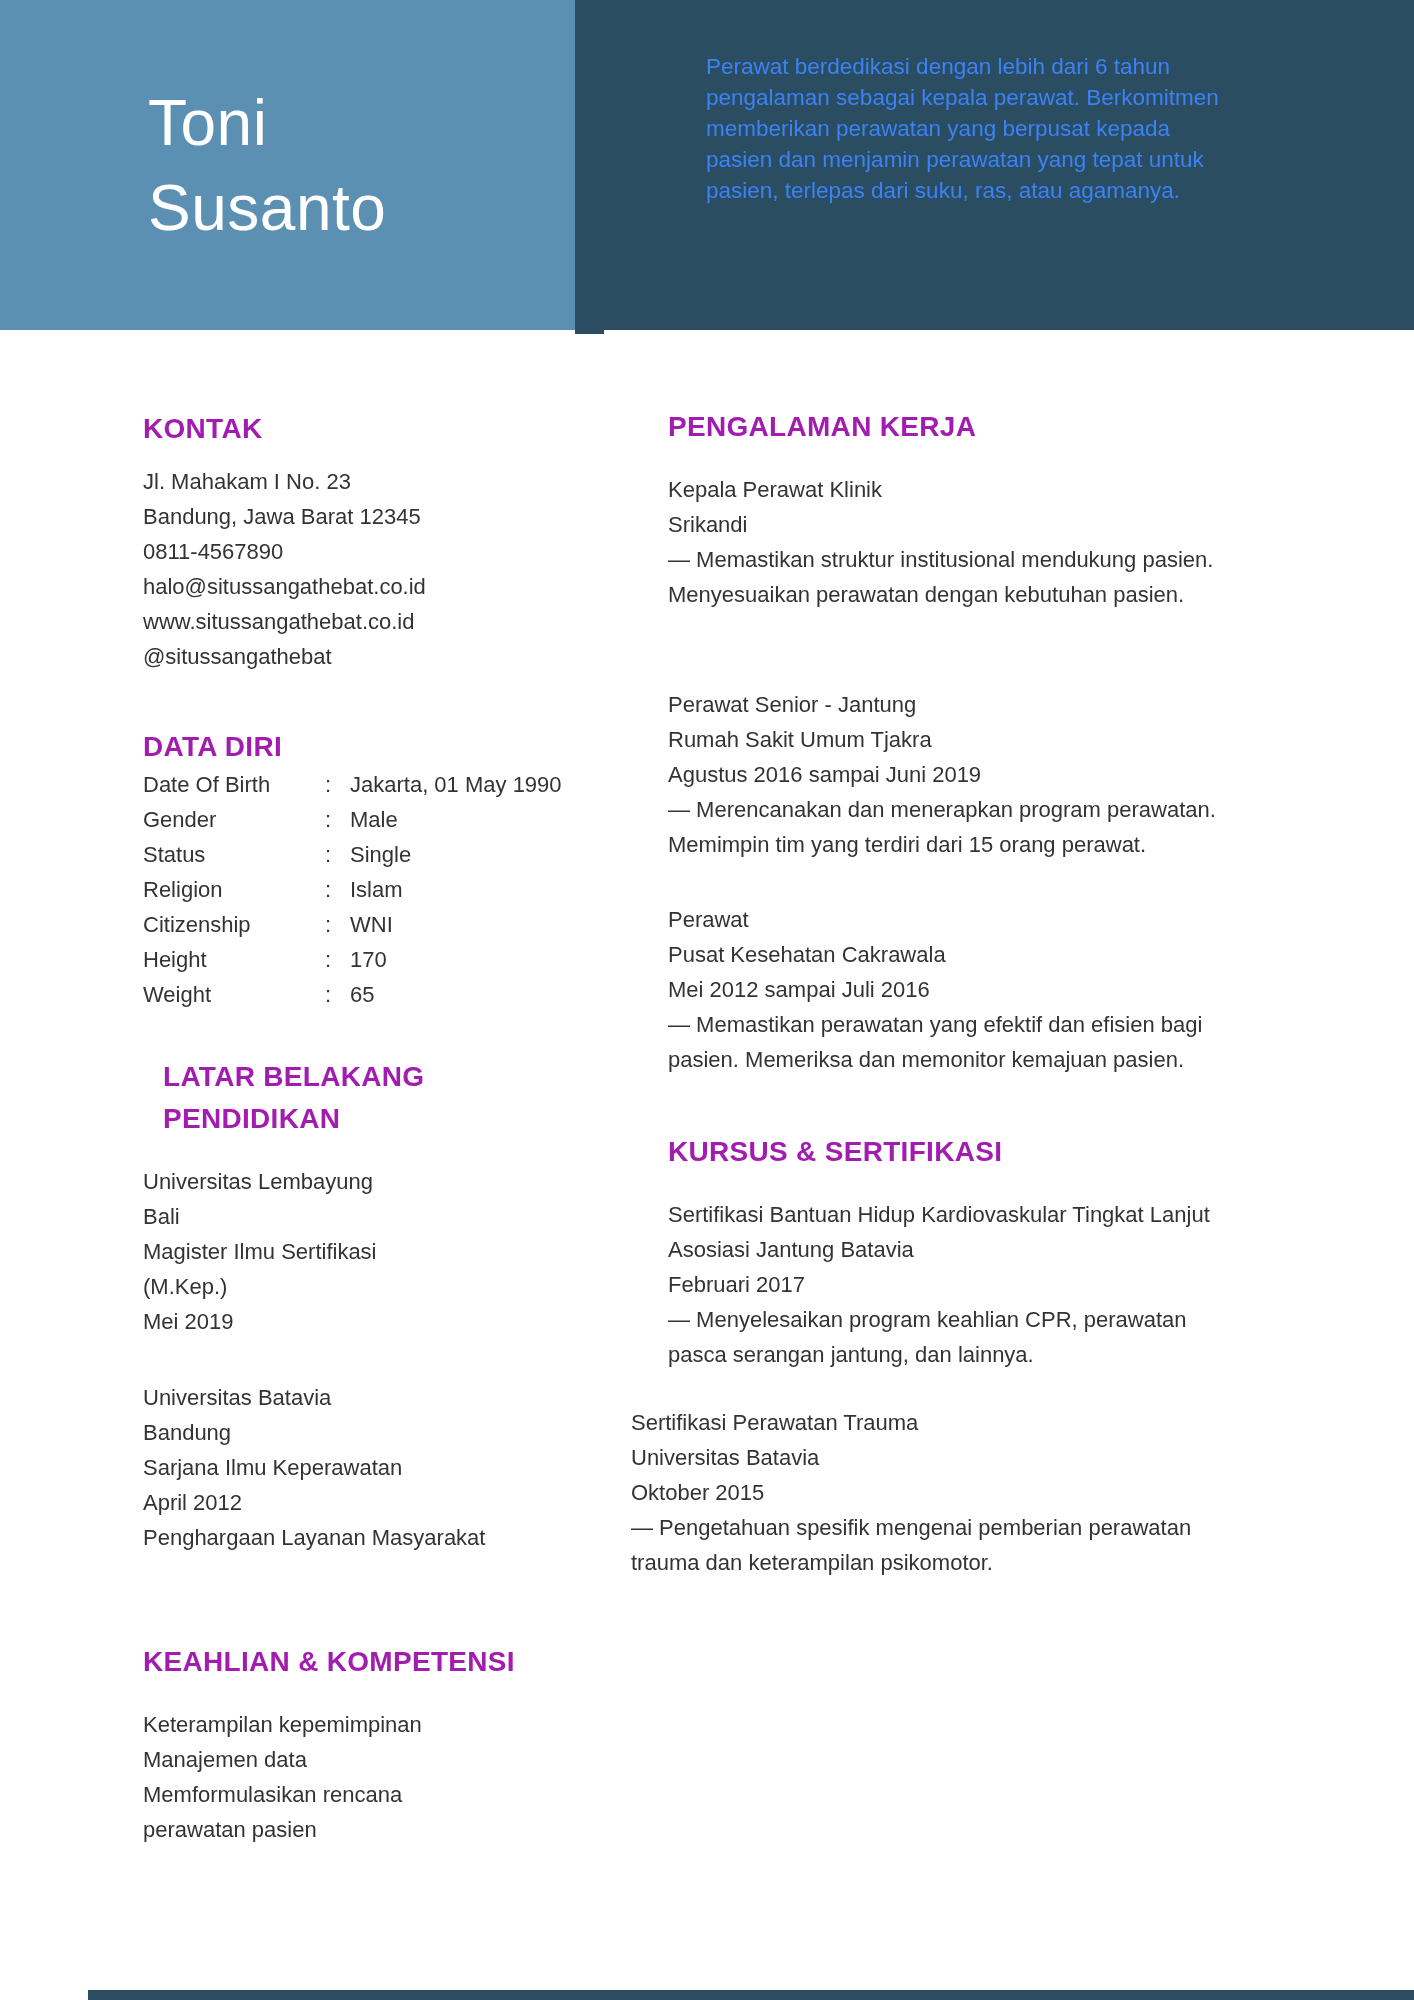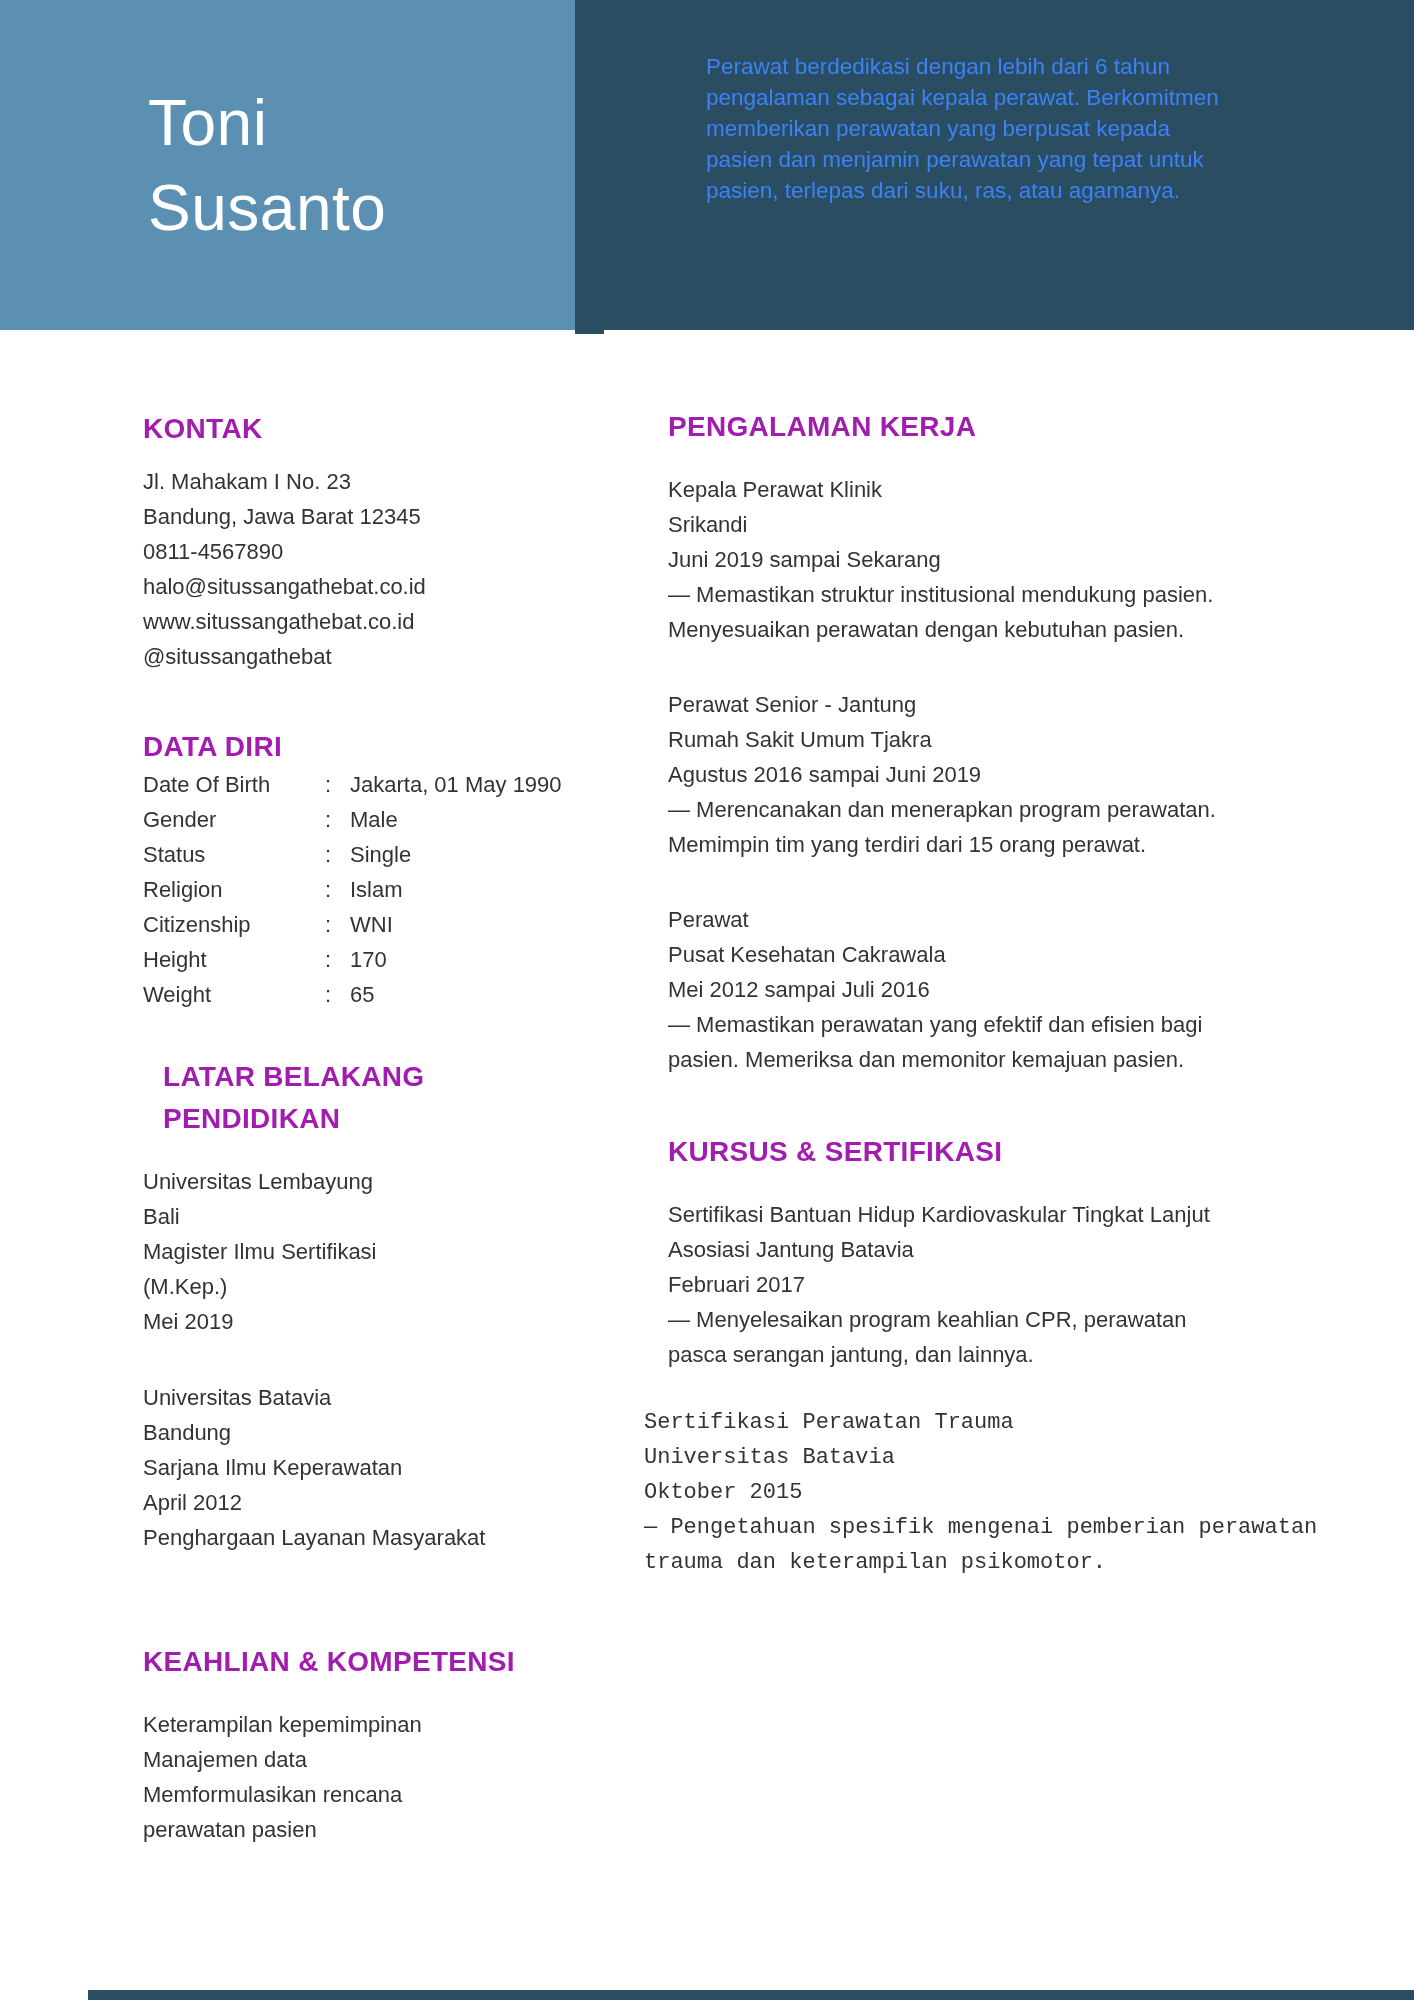--- a/index.html
+++ b/index.html
@@ -46,21 +46,21 @@
   #edu-1            { left:143px; top:1380px; }
   #keahlian-title   { left:143px; top:1641px; }
   #keahlian-lines   { left:143px; top:1707px; }
   
   #pengalaman-title { left:668px; top:406px; }
   #job-0            { left:668px; top:472px; }
   #job-1            { left:668px; top:687px; }
   #job-2            { left:668px; top:902px; }
   #kursus-title     { left:668px; top:1131px; }
   #cert-0           { left:668px; top:1197px; }
-  #cert-1           { left:644px; top:1405px;font-family:Liberation Mono, monospace; }
+  #cert-1           { left:631px; top:1405px; }
   
   .footer-bar { position:absolute; left:88px; bottom:0; width:1326px; height:10px; background:#2B4D61; }
 </style>
 </head>
 <body>
 
 <div class="page">
 
   <div class="hdr-left"></div>
   <div class="hdr-right"></div>
@@ -149,21 +149,20 @@
     <div>Keterampilan kepemimpinan</div>
     <div>Manajemen data</div>
     <div>Memformulasikan rencana</div>
     <div>perawatan pasien</div>
   </div>
 
   <div class="sec-title" id="pengalaman-title">PENGALAMAN KERJA</div>
   <div class="lines" id="job-0">
     <div>Kepala Perawat Klinik</div>
     <div>Srikandi</div>
-    <div>Juni 2019 sampai Sekarang</div>
     <div>— Memastikan struktur institusional mendukung pasien.</div>
     <div>Menyesuaikan perawatan dengan kebutuhan pasien.</div>
   </div>
   <div class="lines" id="job-1">
     <div>Perawat Senior - Jantung</div>
     <div>Rumah Sakit Umum Tjakra</div>
     <div>Agustus 2016 sampai Juni 2019</div>
     <div>— Merencanakan dan menerapkan program perawatan.</div>
     <div>Memimpin tim yang terdiri dari 15 orang perawat.</div>
   </div>

